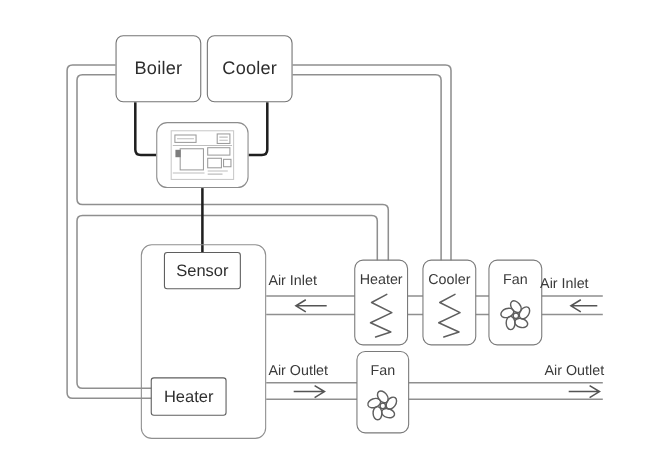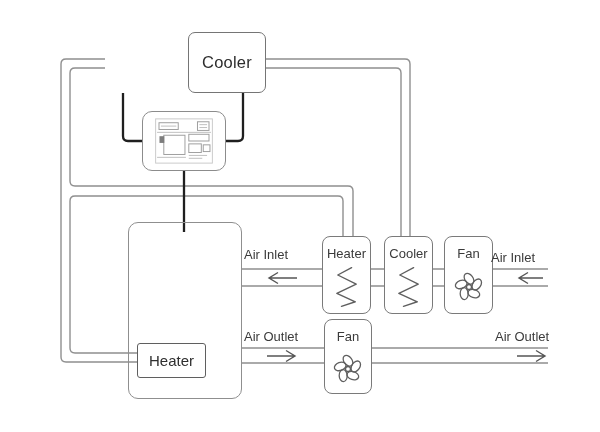--- a/index.html
+++ b/index.html
@@ -54,20 +54,23 @@
     <g stroke="#555555" stroke-width="1.4" fill="none">
       <path d="M297,278 H269 M278,272.5 L269,278 L278,283.5"></path>
       <path d="M543,278 H519 M528,272.5 L519,278 L528,283.5"></path>
       <path d="M267,356 H295 M286,350.5 L295,356 L286,361.5"></path>
       <path d="M517,356 H545 M536,350.5 L545,356 L536,361.5"></path>
     </g>
   </svg>
 
   <div id="room" style="left:128px;top:222px;width:114px;height:177px;"></div>
 
+  <div class="box" style="left:105px;top:32px;width:78px;height:61px;">
+    <span class="big-label">Boiler</span>
+  </div>
   <div class="box" style="left:188px;top:32px;width:78px;height:61px;">
     <span class="big-label">Cooler</span>
   </div>
 
   <div id="controller" style="left:142px;top:111px;width:84px;height:60px;">
     <svg width="62" height="50" viewBox="0 0 62 52">
       <g fill="none" stroke="#c9c9c9" stroke-width="1">
         <rect x="1.5" y="3" width="59" height="46"></rect>
       </g>
       <g fill="none" stroke="#9c9c9c" stroke-width="1">
@@ -84,20 +87,23 @@
         <line x1="36" y1="41" x2="55" y2="41"></line>
         <line x1="36" y1="44" x2="50" y2="44"></line>
         <line x1="7" y1="10.5" x2="23" y2="10.5"></line>
         <line x1="47" y1="9" x2="55" y2="9"></line>
         <line x1="47" y1="12" x2="55" y2="12"></line>
       </g>
       <rect x="5.5" y="21" width="5" height="7" fill="#7d7d7d"></rect>
     </svg>
   </div>
 
+  <div class="box small-box" style="left:149px;top:229px;width:70px;height:34px;">
+    <span>Sensor</span>
+  </div>
   <div class="box small-box" style="left:137px;top:343px;width:69px;height:35px;">
     <span>Heater</span>
   </div>
 
   <div class="box unit" style="left:322px;top:236px;width:49px;height:78px;">
     <span class="u-label">Heater</span>
     <span class="u-icon">
       <svg width="24" height="44" viewBox="0 0 26 44" fill="none" stroke="#5f5f5f" stroke-width="1.5" stroke-linejoin="round" stroke-linecap="round">
         <polyline points="18,1 3,9 23,19 2,29 22,38 7,43"></polyline>
       </svg>

